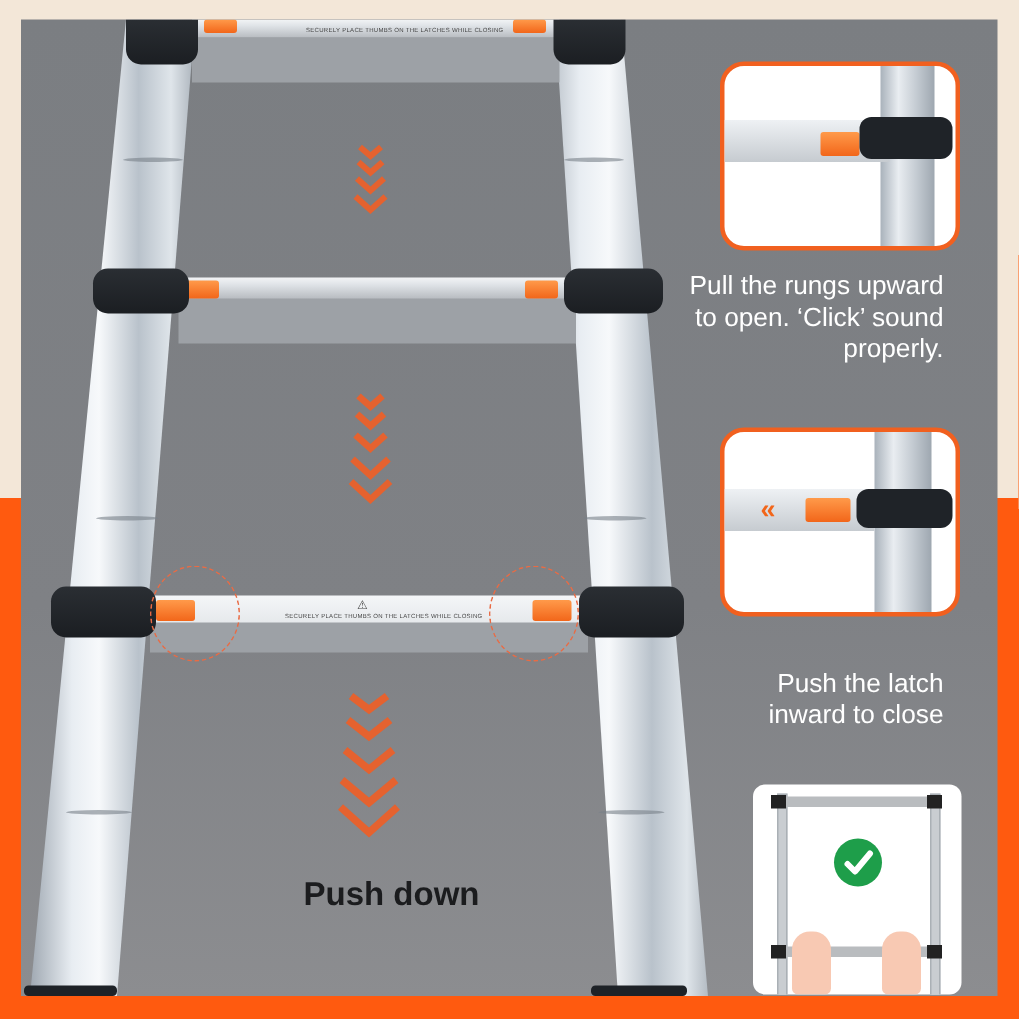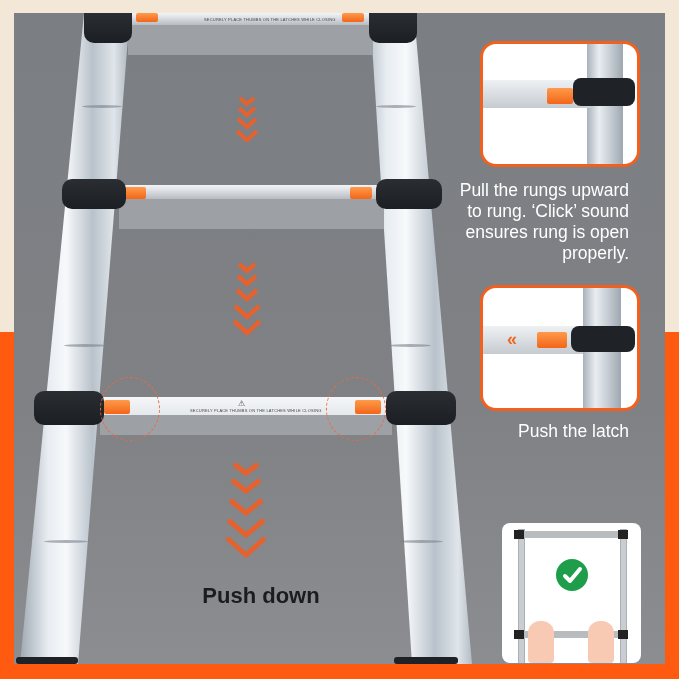--- a/index.html
+++ b/index.html
@@ -101,34 +101,34 @@
   <div class="slow-text">Push down</div>
 
   <div class="inset" style="left:466px; top:28px; width:154px; height:120px;">
     <div style="position:absolute; left:104px; top:0; width:36px; height:120px; background:linear-gradient(90deg,#a9b2bb,#e9edf1,#c4cbd2,#9ea7b0);"></div>
     <div style="position:absolute; left:0; top:36px; width:110px; height:28px; background:linear-gradient(180deg,#eef1f4,#c6cbd0);"></div>
     <div style="position:absolute; left:64px; top:44px; width:26px; height:16px; background:linear-gradient(180deg,#ff9a4a,#f2661a); border-radius:2px;"></div>
     <div style="position:absolute; left:90px; top:34px; width:62px; height:28px; background:#1f2328; border-radius:8px;"></div>
   </div>
   <div class="caption" style="top:167px;">
     <div>Pull the rungs upward</div>
-    <div>to rung. ‘Click’ sound</div>
-    <div>ensures rung is open</div>
+    <div>to open. ‘Click’ sound</div>
     <div>properly.</div>
   </div>
 
   <div class="inset" style="left:466px; top:272px; width:154px; height:120px;">
     <div style="position:absolute; left:100px; top:0; width:38px; height:120px; background:linear-gradient(90deg,#a9b2bb,#e9edf1,#c4cbd2,#9ea7b0);"></div>
     <div style="position:absolute; left:0; top:38px; width:100px; height:28px; background:linear-gradient(180deg,#eef1f4,#c6cbd0);"></div>
     <div style="position:absolute; left:24px; top:40px; color:#f2661a; font-size:18px; font-weight:bold; line-height:22px;">«</div>
     <div style="position:absolute; left:54px; top:44px; width:30px; height:16px; background:linear-gradient(180deg,#ff9a4a,#f2661a); border-radius:2px;"></div>
     <div style="position:absolute; left:88px; top:38px; width:64px; height:26px; background:#1f2328; border-radius:8px;"></div>
   </div>
-  <div class="caption" style="top:408px;">
+  <div class="caption" style="top:432px;">
     <div>Push the latch</div>
+    <div>inward to close</div>
   </div>
 
   <div class="small-card" style="left:488px; top:510px; height:140px; width:139px;">
     <div style="position:absolute; left:16px; top:6px; width:5px; height:134px; background:#c9cdd1; border:1px solid #aab0b5;"></div>
     <div style="position:absolute; left:118px; top:6px; width:5px; height:134px; background:#c9cdd1; border:1px solid #aab0b5;"></div>
     <div style="position:absolute; left:14px; top:8px; width:112px; height:7px; background:#b9bcbf;"></div>
     <div style="position:absolute; left:12px; top:7px; width:10px; height:9px; background:#222;"></div>
     <div style="position:absolute; left:116px; top:7px; width:10px; height:9px; background:#222;"></div>
     <div style="position:absolute; left:14px; top:108px; width:112px; height:7px; background:#b9bcbf;"></div>
     <div style="position:absolute; left:12px; top:107px; width:10px; height:9px; background:#222;"></div>

